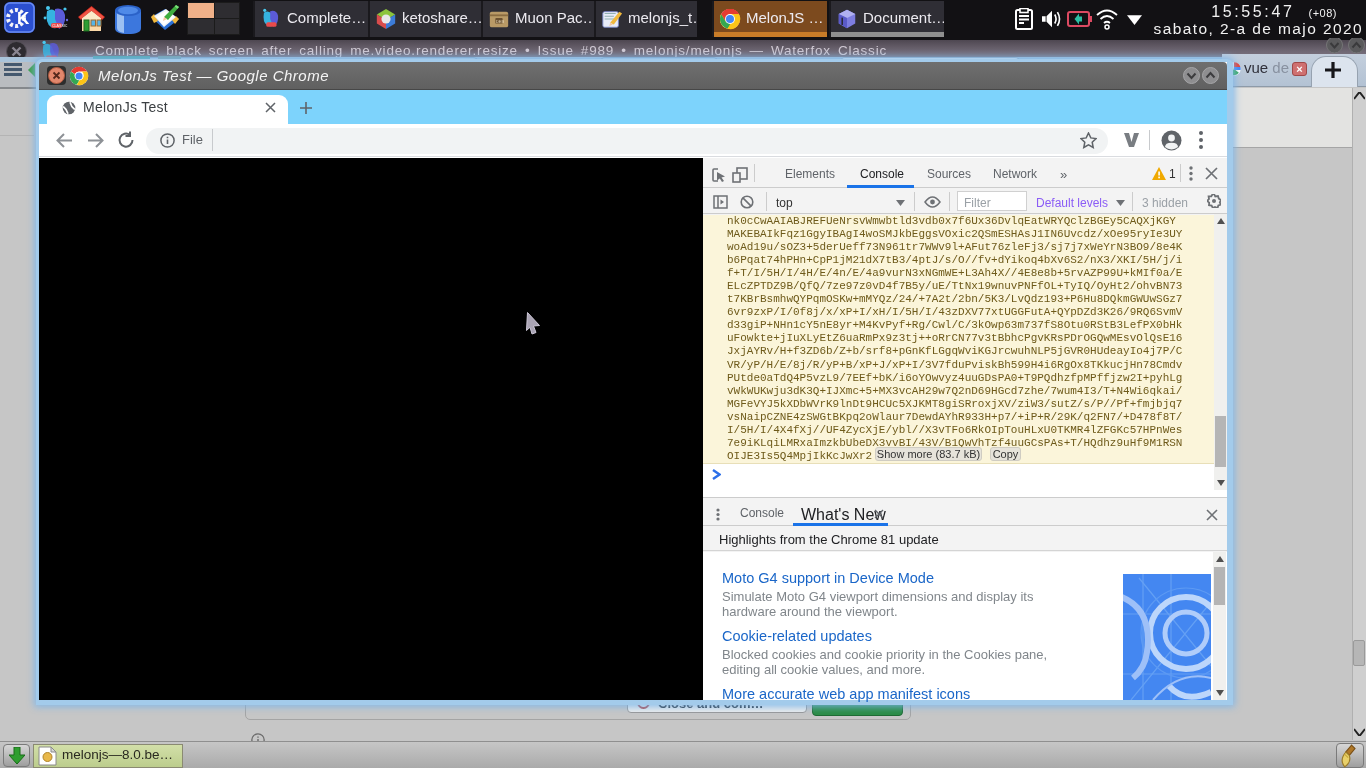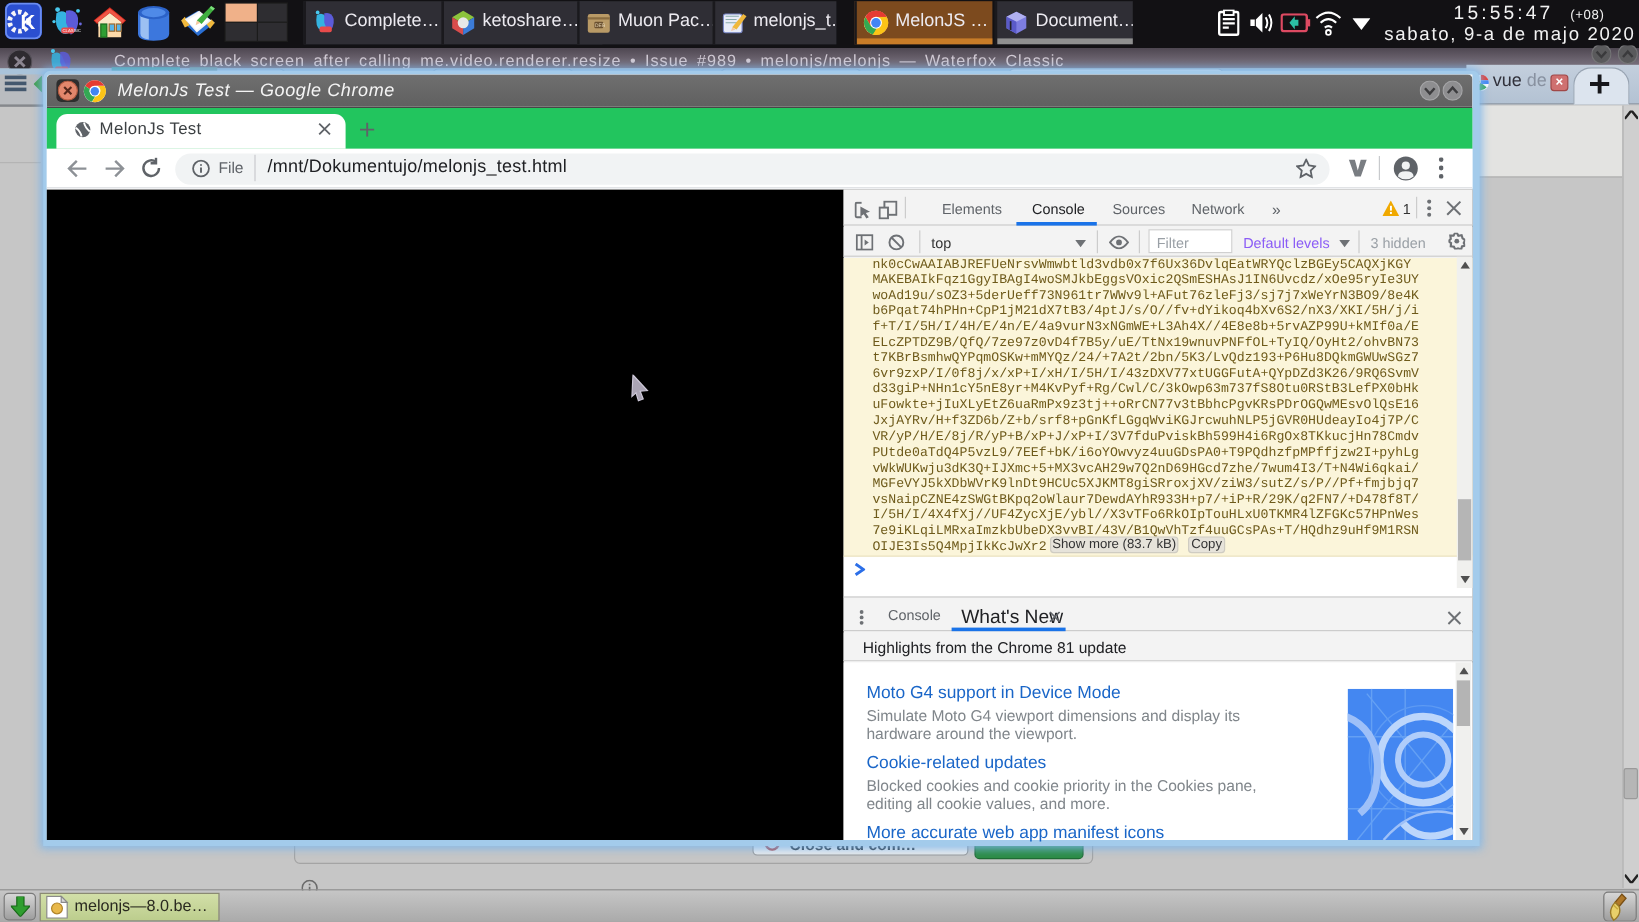--- a/index.html
+++ b/index.html
@@ -19,21 +19,21 @@
 
 #dlbar { left:0; top:741px; width:1366px; height:27px;
   background:linear-gradient(#c6c6c6,#aaaaaa); border-top:1px solid #8f8f8f; }
 
 #cwin { left:36px; top:59px; width:1197px; height:646px;
   border:3px solid #a3cbeb; border-right-width:6px; border-bottom-width:5px;
   border-radius:6px 6px 0 0;
   box-shadow:0 0 7px 2px rgba(125,182,235,.85); background:#fff; }
 #ctitle { left:0; top:0; width:1188px; height:28px; border-radius:4px 4px 0 0;
   background:linear-gradient(#6f6f6f,#606060); border-bottom:1px solid #474747;font-style:italic; }
-#tabstrip { left:0; top:28px; width:1188px; height:34px; background:#22c55e; }
+#tabstrip { left:0; top:28px; width:1188px; height:34px; background:#7dd3fc; }
 #toolbar { left:0; top:62px; width:1188px; height:33px; background:#ffffff;
   border-bottom:1px solid #dadce0; }
 #content { left:0; top:96px; width:1188px; height:542px; background:#000; }
 #devtools { left:664px; top:0px; width:524px; height:542px; background:#f3f3f3; }
 .sep { background:#ccc; width:1px; }
 .dvtab { color:#5f6368; font-size:12px; top:9px; }
 .mono { font-family:"Liberation Mono", monospace; }
 </style>
 </head>
 <body>
@@ -219,21 +219,21 @@
       <path d="M6.5 12 Q13 6 19.5 12" stroke="#fff" stroke-width="1.8" fill="none"></path>
       <path d="M10 16 Q13 13.5 16 16" stroke="#fff" stroke-width="1.8" fill="none"></path>
       <circle cx="13" cy="20" r="2" fill="none" stroke="#fff" stroke-width="1.5"></circle>
     </svg>
 
     <svg class="abs" style="left:1127px;top:15px" width="15" height="11" viewBox="0 0 17 12">
       <path d="M0 0 L17 0 L8.5 11 Z" fill="#fff"></path>
     </svg>
 
     <div class="abs" style="left:1120px;top:3px;width:217px;height:17px;color:#f2f2f2;font-size:16px;text-align:right;letter-spacing:2.6px;">15:55:47&nbsp;&nbsp;<span style="font-size:11px;letter-spacing:.5px">(+08)</span></div>
-    <div class="abs" style="left:1128px;top:20px;width:235px;height:17px;color:#f2f2f2;font-size:15.5px;text-align:right;letter-spacing:1.4px;">sabato, 9-a de majo 2020</div>
+    <div class="abs" style="left:1128px;top:20px;width:235px;height:17px;color:#f2f2f2;font-size:15.5px;text-align:right;letter-spacing:1.4px;">sabato, 2-a de majo 2020</div>
   </div>
 
   <div class="abs" id="wtitle">
     <svg class="abs" style="left:6px;top:1px" width="21" height="21" viewBox="0 0 21 21">
       <circle cx="10.5" cy="10.5" r="10" fill="#2e2b30" stroke="#555058"></circle>
       <path d="M6.5 6.5 L14.5 14.5 M14.5 6.5 L6.5 14.5" stroke="#8a8590" stroke-width="2.4"></path>
     </svg>
     <svg class="abs" style="left:39px;top:0px" width="24" height="24" viewBox="0 0 26 28">
       <path d="M4 6 Q10 2 14 8 L18 18 Q14 26 8 22 Q2 18 4 6Z" fill="#35b3e0" opacity=".85"></path>
       <path d="M12 4 Q20 2 22 10 Q23 20 16 24 L12 14Z" fill="#5b5bd8" opacity=".85"></path>
@@ -345,21 +345,20 @@
         <path d="M15.5 9 A6.5 6.5 0 1 1 13 4" stroke="#5f6368" stroke-width="2" fill="none"></path>
         <path d="M13 0.5 L13 5 L8.5 5" stroke="#5f6368" stroke-width="2" fill="none"></path>
       </svg>
       <div class="abs" style="left:107px;top:4px;width:962px;height:26px;background:#f1f3f4;border-radius:13px;"></div>
       <svg class="abs" style="left:121px;top:9px" width="15" height="15" viewBox="0 0 15 15">
         <circle cx="7.5" cy="7.5" r="6.6" fill="none" stroke="#5f6368" stroke-width="1.5"></circle>
         <path d="M7.5 6.5 L7.5 11 M7.5 3.8 L7.5 5.2" stroke="#5f6368" stroke-width="1.6"></path>
       </svg>
       <div class="abs" style="left:143px;top:8px;color:#5f6368;font-size:13px;">File</div>
       <div class="abs" style="left:173px;top:5px;width:1px;height:22px;background:#c8cacd;"></div>
-      <div class="abs" style="left:184px;top:6px;color:#202124;font-size:15px;letter-spacing:.2px;white-space:nowrap;">/mnt/Dokumentujo/melonjs_test.html</div>
       <svg class="abs" style="left:1041px;top:8px" width="17" height="17" viewBox="0 0 17 17">
         <path d="M8.5 1 L10.8 5.9 L16 6.6 L12.2 10.2 L13.2 15.5 L8.5 12.9 L3.8 15.5 L4.8 10.2 L1 6.6 L6.2 5.9 Z" fill="none" stroke="#5f6368" stroke-width="1.5"></path>
       </svg>
       <svg class="abs" style="left:1084px;top:9px" width="17" height="15" viewBox="0 0 17 15">
         <path d="M1 0 L6 0 L8.5 9 L11 0 L16 0 L11 14 L6 14 Z" fill="#797d82"></path>
       </svg>
       <div class="abs" style="left:1110px;top:6px;width:1px;height:20px;background:#c8cacd;"></div>
       <svg class="abs" style="left:1122px;top:6px" width="21" height="21" viewBox="0 0 21 21">
         <circle cx="10.5" cy="10.5" r="10" fill="#5f6368"></circle>
         <circle cx="10.5" cy="8" r="3.4" fill="#f1f3f4"></circle>

